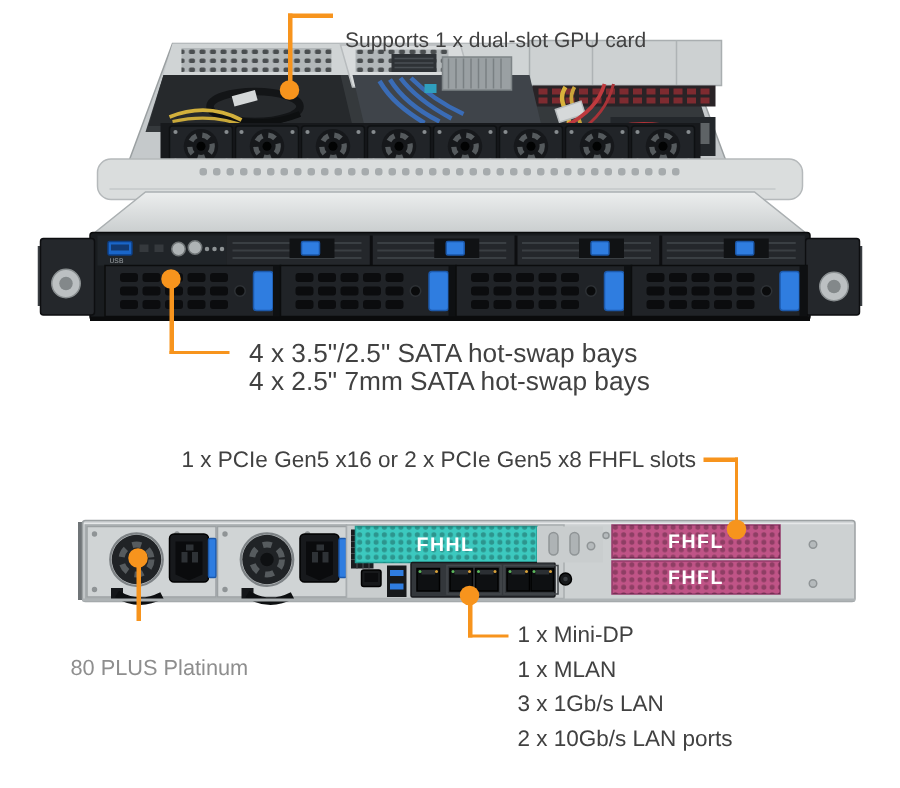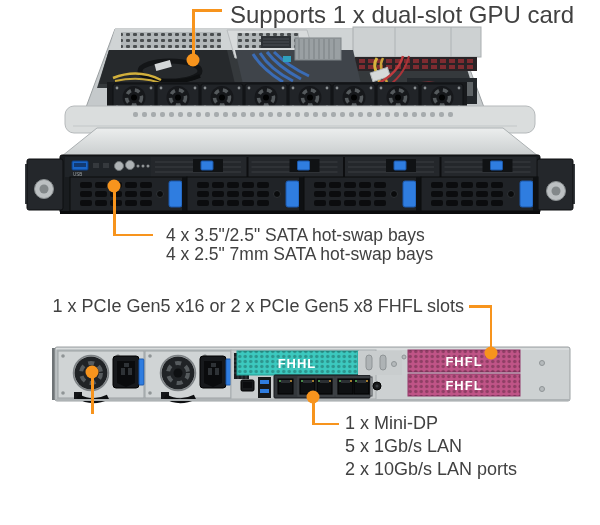--- a/index.html
+++ b/index.html
@@ -1,19 +1,19 @@
 <!DOCTYPE html>
 <html><head>
 <meta charset="utf-8">
 <style>
   html,body{margin:0;padding:0;background:#fff;}
   #canvas{position:relative;width:600px;height:525px;background:#fff;overflow:hidden;
           font-family:"Liberation Sans", sans-serif;}
   svg{position:absolute;display:block;}
-  .label{position:absolute;color:#414141;font-size:18px;white-space:nowrap;}
+  .label{position:absolute;color:#414141;font-size:15px;white-space:nowrap;}
   .label.small{font-size:14.5px;color:#8e8e8e;}
   .dot{position:absolute;width:13px;height:13px;border-radius:50%;background:#F7941D;
        transform:translate(-50%,-50%);z-index:5;}
   .cline{position:absolute;background:#F7941D;z-index:4;}
   .io-list div{line-height:23px;}
   .bays-list div{line-height:18.5px;}
   .pcie-list{text-align:right;}
   .pcie-list div{line-height:21px;}
   .slot-text{font-weight:bold;font-size:13px;letter-spacing:1px;fill:#ffffff;}
 </style>
@@ -361,42 +361,44 @@
     <text class="slot-text" x="414" y="45.5" text-anchor="middle">FHFL</text>
 
     <circle cx="492" cy="19" r="2.5" fill="#b5babc" stroke="#8f9496"></circle>
     <circle cx="492" cy="45" r="2.5" fill="#b5babc" stroke="#8f9496"></circle>
     <rect x="5" y="55" width="515" height="2" fill="#aeb3b5"></rect>
   </svg>
 
   <div class="dot" style="left: 193px; top: 60px; background: rgb(247, 148, 29);"></div>
   <div class="cline" style="left: 192px; top: 9px; width: 2.5px; height: 51px; background: rgb(247, 148, 29);"></div>
   <div class="cline" style="left: 192px; top: 9px; width: 30px; height: 2.5px; background: rgb(247, 148, 29);"></div>
-  <div class="label" style="left:230px;top:1px;font-size:24px">Supports 1 x dual-slot GPU card</div>
+  <div class="label" style="left:230px;top:18px;font-size:14px">Supports 1 x dual-slot GPU card</div>
 
   <div class="dot" style="left: 114px; top: 186px; background: rgb(247, 148, 29);"></div>
   <div class="cline" style="left: 113px; top: 186px; width: 2.5px; height: 50px; background: rgb(247, 148, 29);"></div>
   <div class="cline" style="left: 113px; top: 233.5px; width: 40px; height: 2.5px; background: rgb(247, 148, 29);"></div>
   <div class="label bays-list" style="left:166px;top:226px;font-size:17.5px">
     <div>4 x 3.5"/2.5" SATA hot-swap bays</div>
     <div>4 x 2.5" 7mm SATA hot-swap bays</div>
   </div>
 
   <div class="label pcie-list" style="right:136px;top:296px">
     <div>1 x PCIe Gen5 x16 or 2 x PCIe Gen5 x8 FHFL slots</div>
   </div>
   <div class="cline" style="left: 469px; top: 305px; width: 23px; height: 2.5px; background: rgb(247, 148, 29);"></div>
   <div class="cline" style="left: 489.5px; top: 305px; width: 2.5px; height: 48px; background: rgb(247, 148, 29);"></div>
   <div class="dot" style="left: 491px; top: 353px; background: rgb(247, 148, 29);"></div>
 
   <div class="dot" style="left: 92px; top: 372px; background: rgb(247, 148, 29);"></div>
   <div class="cline" style="left: 91px; top: 372px; width: 2.5px; height: 42px; background: rgb(247, 148, 29);"></div>
+  <div class="label small" style="left:47px;top:438px">80 PLUS Platinum</div>
 
   <div class="dot" style="left: 313px; top: 397px; background: rgb(247, 148, 29);"></div>
   <div class="cline" style="left: 312px; top: 397px; width: 2.5px; height: 28px; background: rgb(247, 148, 29);"></div>
   <div class="cline" style="left: 312px; top: 422.5px; width: 27px; height: 2.5px; background: rgb(247, 148, 29);"></div>
   <div class="label io-list" style="left:345px;top:412px">
     <div>1 x Mini-DP</div>
-    <div>5 x 1Gb/s LAN</div>
+    <div>1 x MLAN</div>
+    <div>3 x 1Gb/s LAN</div>
     <div>2 x 10Gb/s LAN ports</div>
   </div>
 
 </div>
 
 </body></html>

